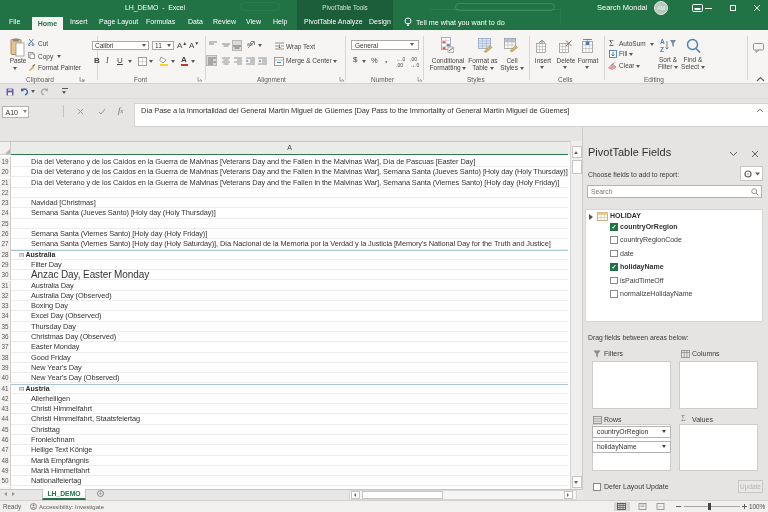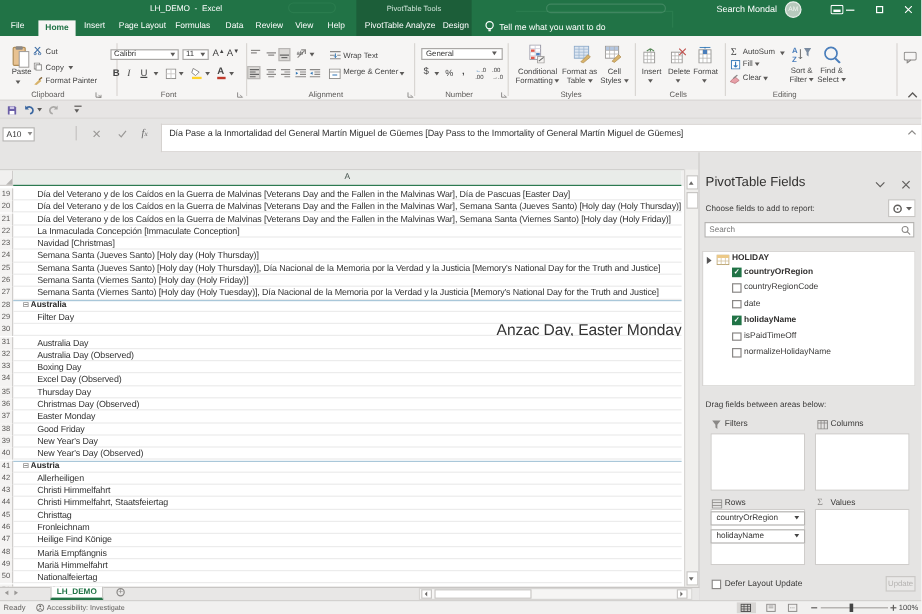--- a/index.html
+++ b/index.html
@@ -329,46 +329,44 @@
   <div class="abs" style="left:11px;top:14.9px;width:557px;height:10.3px;border-bottom:1px solid #ececec;"></div>
   <div class="abs" style="left:31px;top:14.9px;width:537px;height:10.3px;line-height:10.7px;font-size:7.4px;color:#333;white-space:nowrap;overflow:hidden;letter-spacing:-0.1px;">Día del Veterano y de los Caídos en la Guerra de Malvinas [Veterans Day and the Fallen in the Malvinas War], Día de Pascuas [Easter Day]</div>
   <div class="abs" style="left:0;top:25.2px;width:11px;height:10.3px;background:#f4f3f2;border-right:1px solid #cfcdcb;color:#5a5856;font-size:6.3px;text-align:center;line-height:10.3px;">20</div>
   <div class="abs" style="left:11px;top:25.2px;width:557px;height:10.3px;border-bottom:1px solid #ececec;"></div>
   <div class="abs" style="left:31px;top:25.2px;width:537px;height:10.3px;line-height:10.7px;font-size:7.4px;color:#333;white-space:nowrap;overflow:hidden;letter-spacing:-0.1px;">Día del Veterano y de los Caídos en la Guerra de Malvinas [Veterans Day and the Fallen in the Malvinas War], Semana Santa (Jueves Santo)  [Holy day (Holy Thursday)]</div>
   <div class="abs" style="left:0;top:35.5px;width:11px;height:10.3px;background:#f4f3f2;border-right:1px solid #cfcdcb;color:#5a5856;font-size:6.3px;text-align:center;line-height:10.3px;">21</div>
   <div class="abs" style="left:11px;top:35.5px;width:557px;height:10.3px;border-bottom:1px solid #ececec;"></div>
   <div class="abs" style="left:31px;top:35.5px;width:537px;height:10.3px;line-height:10.7px;font-size:7.4px;color:#333;white-space:nowrap;overflow:hidden;letter-spacing:-0.1px;">Día del Veterano y de los Caídos en la Guerra de Malvinas [Veterans Day and the Fallen in the Malvinas War], Semana Santa (Viernes Santo)  [Holy day (Holy Friday)]</div>
   <div class="abs" style="left:0;top:45.8px;width:11px;height:10.3px;background:#f4f3f2;border-right:1px solid #cfcdcb;color:#5a5856;font-size:6.3px;text-align:center;line-height:10.3px;">22</div>
   <div class="abs" style="left:11px;top:45.8px;width:557px;height:10.3px;border-bottom:1px solid #ececec;"></div>
-  <div class="abs" style="left:31px;top:45.8px;width:537px;height:10.3px;line-height:10.7px;font-size:7.4px;color:#333;white-space:nowrap;overflow:hidden;letter-spacing:-0.1px;">La Inmaculada Concepción [Immaculate Conception]</div>
   <div class="abs" style="left:0;top:56.1px;width:11px;height:10.3px;background:#f4f3f2;border-right:1px solid #cfcdcb;color:#5a5856;font-size:6.3px;text-align:center;line-height:10.3px;">23</div>
   <div class="abs" style="left:11px;top:56.1px;width:557px;height:10.3px;border-bottom:1px solid #ececec;"></div>
   <div class="abs" style="left:31px;top:56.1px;width:537px;height:10.3px;line-height:10.7px;font-size:7.4px;color:#333;white-space:nowrap;overflow:hidden;letter-spacing:-0.1px;">Navidad [Christmas]</div>
   <div class="abs" style="left:0;top:66.4px;width:11px;height:10.3px;background:#f4f3f2;border-right:1px solid #cfcdcb;color:#5a5856;font-size:6.3px;text-align:center;line-height:10.3px;">24</div>
   <div class="abs" style="left:11px;top:66.4px;width:557px;height:10.3px;border-bottom:1px solid #ececec;"></div>
   <div class="abs" style="left:31px;top:66.4px;width:537px;height:10.3px;line-height:10.7px;font-size:7.4px;color:#333;white-space:nowrap;overflow:hidden;letter-spacing:-0.1px;">Semana Santa (Jueves Santo)  [Holy day (Holy Thursday)]</div>
   <div class="abs" style="left:0;top:76.7px;width:11px;height:10.3px;background:#f4f3f2;border-right:1px solid #cfcdcb;color:#5a5856;font-size:6.3px;text-align:center;line-height:10.3px;">25</div>
   <div class="abs" style="left:11px;top:76.7px;width:557px;height:10.3px;border-bottom:1px solid #ececec;"></div>
-  <div class="abs" style="left:31px;top:76.7px;width:537px;height:10.3px;line-height:10.7px;font-size:7.4px;color:#333;white-space:nowrap;overflow:hidden;letter-spacing:-0.1px;">Semana Santa (Jueves Santo)  [Holy day (Holy Thursday)], Día Nacional de la Memoria por la Verdad y la Justicia [Memory's National Day for the Truth and Justice]</div>
   <div class="abs" style="left:0;top:87.0px;width:11px;height:10.3px;background:#f4f3f2;border-right:1px solid #cfcdcb;color:#5a5856;font-size:6.3px;text-align:center;line-height:10.3px;">26</div>
   <div class="abs" style="left:11px;top:87.0px;width:557px;height:10.3px;border-bottom:1px solid #ececec;"></div>
   <div class="abs" style="left:31px;top:87.0px;width:537px;height:10.3px;line-height:10.7px;font-size:7.4px;color:#333;white-space:nowrap;overflow:hidden;letter-spacing:-0.1px;">Semana Santa (Viernes Santo)  [Holy day (Holy Friday)]</div>
   <div class="abs" style="left:0;top:97.3px;width:11px;height:10.3px;background:#f4f3f2;border-right:1px solid #cfcdcb;color:#5a5856;font-size:6.3px;text-align:center;line-height:10.3px;">27</div>
   <div class="abs" style="left:11px;top:97.3px;width:557px;height:10.3px;border-bottom:1px solid #ececec;"></div>
-  <div class="abs" style="left:31px;top:97.3px;width:537px;height:10.3px;line-height:10.7px;font-size:7.4px;color:#333;white-space:nowrap;overflow:hidden;letter-spacing:-0.1px;">Semana Santa (Viernes Santo)  [Holy day (Holy Tuesday)], Día Nacional de la Memoria por la Verdad y la Justicia [Memory's National Day for the Truth and Justice]</div>
+  <div class="abs" style="left:31px;top:97.3px;width:537px;height:10.3px;line-height:10.7px;font-size:7.4px;color:#333;white-space:nowrap;overflow:hidden;letter-spacing:-0.1px;">Semana Santa (Viernes Santo)  [Holy day (Holy Saturday)], Día Nacional de la Memoria por la Verdad y la Justicia [Memory's National Day for the Truth and Justice]</div>
   <div class="abs" style="left:0;top:107.6px;width:11px;height:10.3px;background:#f4f3f2;border-right:1px solid #cfcdcb;color:#5a5856;font-size:6.3px;text-align:center;line-height:10.3px;">28</div>
   <div class="abs" style="left:11px;top:107.6px;width:557px;height:10.3px;border-bottom:1px solid #ececec;border-top:1px solid #a9c7d9;"></div>
   <div class="abs" style="left:19px;top:107.6px;height:10.3px;line-height:10.3px;font-size:6.3px;color:#6a6866;">⊟</div>
   <div class="abs" style="left:25.5px;top:107.6px;width:540px;height:10.3px;line-height:10.7px;font-size:7px;font-weight:bold;color:#2a2a2a;white-space:nowrap;overflow:hidden;">Australia</div>
   <div class="abs" style="left:0;top:117.9px;width:11px;height:10.3px;background:#f4f3f2;border-right:1px solid #cfcdcb;color:#5a5856;font-size:6.3px;text-align:center;line-height:10.3px;">29</div>
   <div class="abs" style="left:11px;top:117.9px;width:557px;height:10.3px;border-bottom:1px solid #ececec;"></div>
   <div class="abs" style="left:31px;top:117.9px;width:537px;height:10.3px;line-height:10.7px;font-size:7.4px;color:#333;white-space:nowrap;overflow:hidden;letter-spacing:-0.1px;">Filter Day</div>
   <div class="abs" style="left:0;top:128.2px;width:11px;height:10.3px;background:#f4f3f2;border-right:1px solid #cfcdcb;color:#5a5856;font-size:6.3px;text-align:center;line-height:10.3px;">30</div>
   <div class="abs" style="left:11px;top:128.2px;width:557px;height:10.3px;border-bottom:1px solid #ececec;"></div>
-  <div class="abs" style="left:31px;top:128.2px;width:537px;height:10.3px;line-height:10.7px;font-size:13px;color:#333;white-space:nowrap;overflow:hidden;letter-spacing:-0.1px;text-align:right;">Anzac Day, Easter Monday</div>
+  <div class="abs" style="left:31px;top:128.2px;width:537px;height:10.3px;line-height:10.7px;font-size:10px;color:#333;white-space:nowrap;overflow:hidden;letter-spacing:-0.1px;">Anzac Day, Easter Monday</div>
   <div class="abs" style="left:0;top:138.5px;width:11px;height:10.3px;background:#f4f3f2;border-right:1px solid #cfcdcb;color:#5a5856;font-size:6.3px;text-align:center;line-height:10.3px;">31</div>
   <div class="abs" style="left:11px;top:138.5px;width:557px;height:10.3px;border-bottom:1px solid #ececec;"></div>
   <div class="abs" style="left:31px;top:138.5px;width:537px;height:10.3px;line-height:10.7px;font-size:7.4px;color:#333;white-space:nowrap;overflow:hidden;letter-spacing:-0.1px;">Australia Day</div>
   <div class="abs" style="left:0;top:148.8px;width:11px;height:10.3px;background:#f4f3f2;border-right:1px solid #cfcdcb;color:#5a5856;font-size:6.3px;text-align:center;line-height:10.3px;">32</div>
   <div class="abs" style="left:11px;top:148.8px;width:557px;height:10.3px;border-bottom:1px solid #ececec;"></div>
   <div class="abs" style="left:31px;top:148.8px;width:537px;height:10.3px;line-height:10.7px;font-size:7.4px;color:#333;white-space:nowrap;overflow:hidden;letter-spacing:-0.1px;">Australia Day (Observed)</div>
   <div class="abs" style="left:0;top:159.1px;width:11px;height:10.3px;background:#f4f3f2;border-right:1px solid #cfcdcb;color:#5a5856;font-size:6.3px;text-align:center;line-height:10.3px;">33</div>
   <div class="abs" style="left:11px;top:159.1px;width:557px;height:10.3px;border-bottom:1px solid #ececec;"></div>
   <div class="abs" style="left:31px;top:159.1px;width:537px;height:10.3px;line-height:10.7px;font-size:7.4px;color:#333;white-space:nowrap;overflow:hidden;letter-spacing:-0.1px;">Boxing Day</div>
   <div class="abs" style="left:0;top:169.4px;width:11px;height:10.3px;background:#f4f3f2;border-right:1px solid #cfcdcb;color:#5a5856;font-size:6.3px;text-align:center;line-height:10.3px;">34</div>
@@ -406,21 +404,21 @@
   <div class="abs" style="left:11px;top:272.4px;width:557px;height:10.3px;border-bottom:1px solid #ececec;"></div>
   <div class="abs" style="left:31px;top:272.4px;width:537px;height:10.3px;line-height:10.7px;font-size:7.4px;color:#333;white-space:nowrap;overflow:hidden;letter-spacing:-0.1px;">Christi Himmelfahrt, Staatsfeiertag</div>
   <div class="abs" style="left:0;top:282.7px;width:11px;height:10.3px;background:#f4f3f2;border-right:1px solid #cfcdcb;color:#5a5856;font-size:6.3px;text-align:center;line-height:10.3px;">45</div>
   <div class="abs" style="left:11px;top:282.7px;width:557px;height:10.3px;border-bottom:1px solid #ececec;"></div>
   <div class="abs" style="left:31px;top:282.7px;width:537px;height:10.3px;line-height:10.7px;font-size:7.4px;color:#333;white-space:nowrap;overflow:hidden;letter-spacing:-0.1px;">Christtag</div>
   <div class="abs" style="left:0;top:293.0px;width:11px;height:10.3px;background:#f4f3f2;border-right:1px solid #cfcdcb;color:#5a5856;font-size:6.3px;text-align:center;line-height:10.3px;">46</div>
   <div class="abs" style="left:11px;top:293.0px;width:557px;height:10.3px;border-bottom:1px solid #ececec;"></div>
   <div class="abs" style="left:31px;top:293.0px;width:537px;height:10.3px;line-height:10.7px;font-size:7.4px;color:#333;white-space:nowrap;overflow:hidden;letter-spacing:-0.1px;">Fronleichnam</div>
   <div class="abs" style="left:0;top:303.3px;width:11px;height:10.3px;background:#f4f3f2;border-right:1px solid #cfcdcb;color:#5a5856;font-size:6.3px;text-align:center;line-height:10.3px;">47</div>
   <div class="abs" style="left:11px;top:303.3px;width:557px;height:10.3px;border-bottom:1px solid #ececec;"></div>
-  <div class="abs" style="left:31px;top:303.3px;width:537px;height:10.3px;line-height:10.7px;font-size:7.4px;color:#333;white-space:nowrap;overflow:hidden;letter-spacing:-0.1px;">Heilige Find Könige</div>
+  <div class="abs" style="left:31px;top:303.3px;width:537px;height:10.3px;line-height:10.7px;font-size:7.4px;color:#333;white-space:nowrap;overflow:hidden;letter-spacing:-0.1px;">Heilige Text Könige</div>
   <div class="abs" style="left:0;top:313.6px;width:11px;height:10.3px;background:#f4f3f2;border-right:1px solid #cfcdcb;color:#5a5856;font-size:6.3px;text-align:center;line-height:10.3px;">48</div>
   <div class="abs" style="left:11px;top:313.6px;width:557px;height:10.3px;border-bottom:1px solid #ececec;"></div>
   <div class="abs" style="left:31px;top:313.6px;width:537px;height:10.3px;line-height:10.7px;font-size:7.4px;color:#333;white-space:nowrap;overflow:hidden;letter-spacing:-0.1px;">Mariä Empfängnis</div>
   <div class="abs" style="left:0;top:323.9px;width:11px;height:10.3px;background:#f4f3f2;border-right:1px solid #cfcdcb;color:#5a5856;font-size:6.3px;text-align:center;line-height:10.3px;">49</div>
   <div class="abs" style="left:11px;top:323.9px;width:557px;height:10.3px;border-bottom:1px solid #ececec;"></div>
   <div class="abs" style="left:31px;top:323.9px;width:537px;height:10.3px;line-height:10.7px;font-size:7.4px;color:#333;white-space:nowrap;overflow:hidden;letter-spacing:-0.1px;">Mariä Himmelfahrt</div>
   <div class="abs" style="left:0;top:334.2px;width:11px;height:10.3px;background:#f4f3f2;border-right:1px solid #cfcdcb;color:#5a5856;font-size:6.3px;text-align:center;line-height:10.3px;">50</div>
   <div class="abs" style="left:11px;top:334.2px;width:557px;height:10.3px;border-bottom:1px solid #ececec;"></div>
   <div class="abs" style="left:31px;top:334.2px;width:537px;height:10.3px;line-height:10.7px;font-size:7.4px;color:#333;white-space:nowrap;overflow:hidden;letter-spacing:-0.1px;">Nationalfeiertag</div>
   <div class="abs" style="left:0;top:344.5px;width:11px;height:10.3px;background:#f4f3f2;border-right:1px solid #cfcdcb;color:#5a5856;font-size:6.3px;text-align:center;line-height:10.3px;">51</div>

